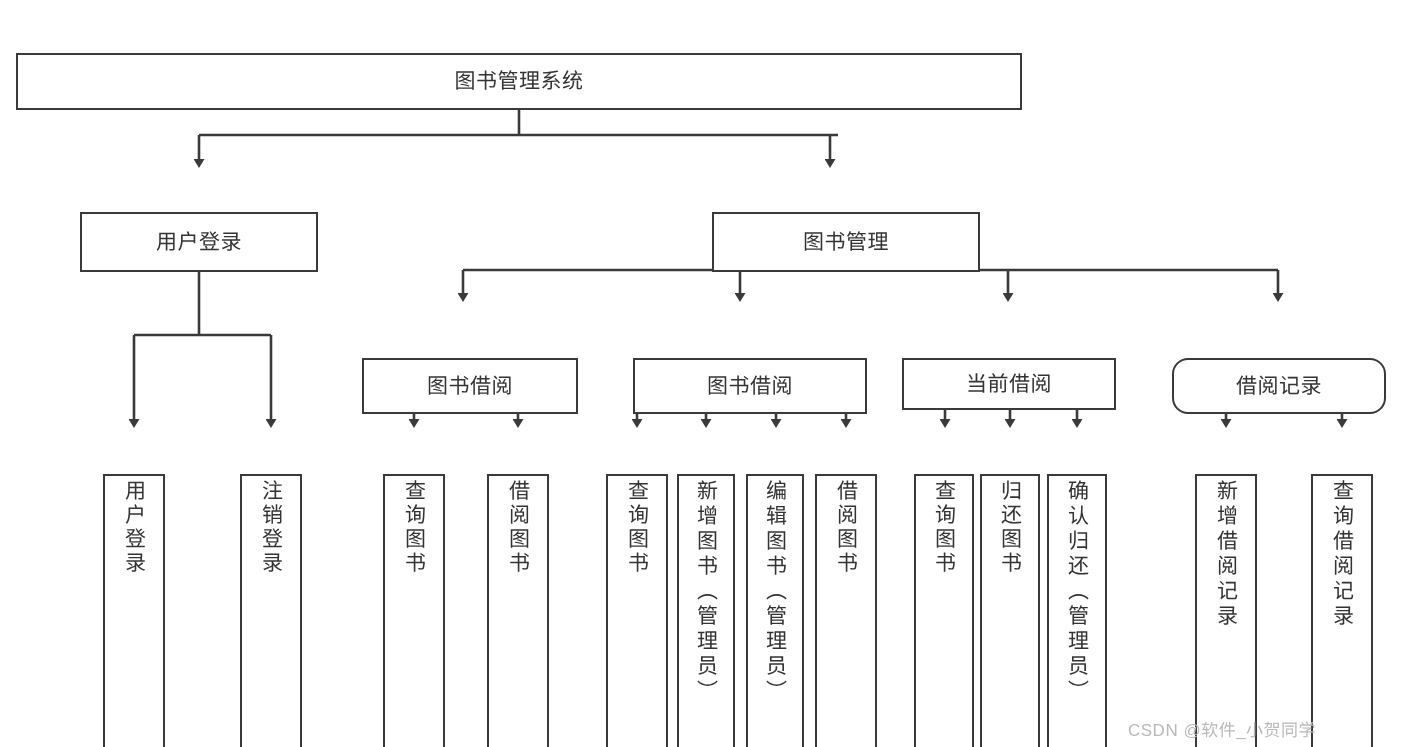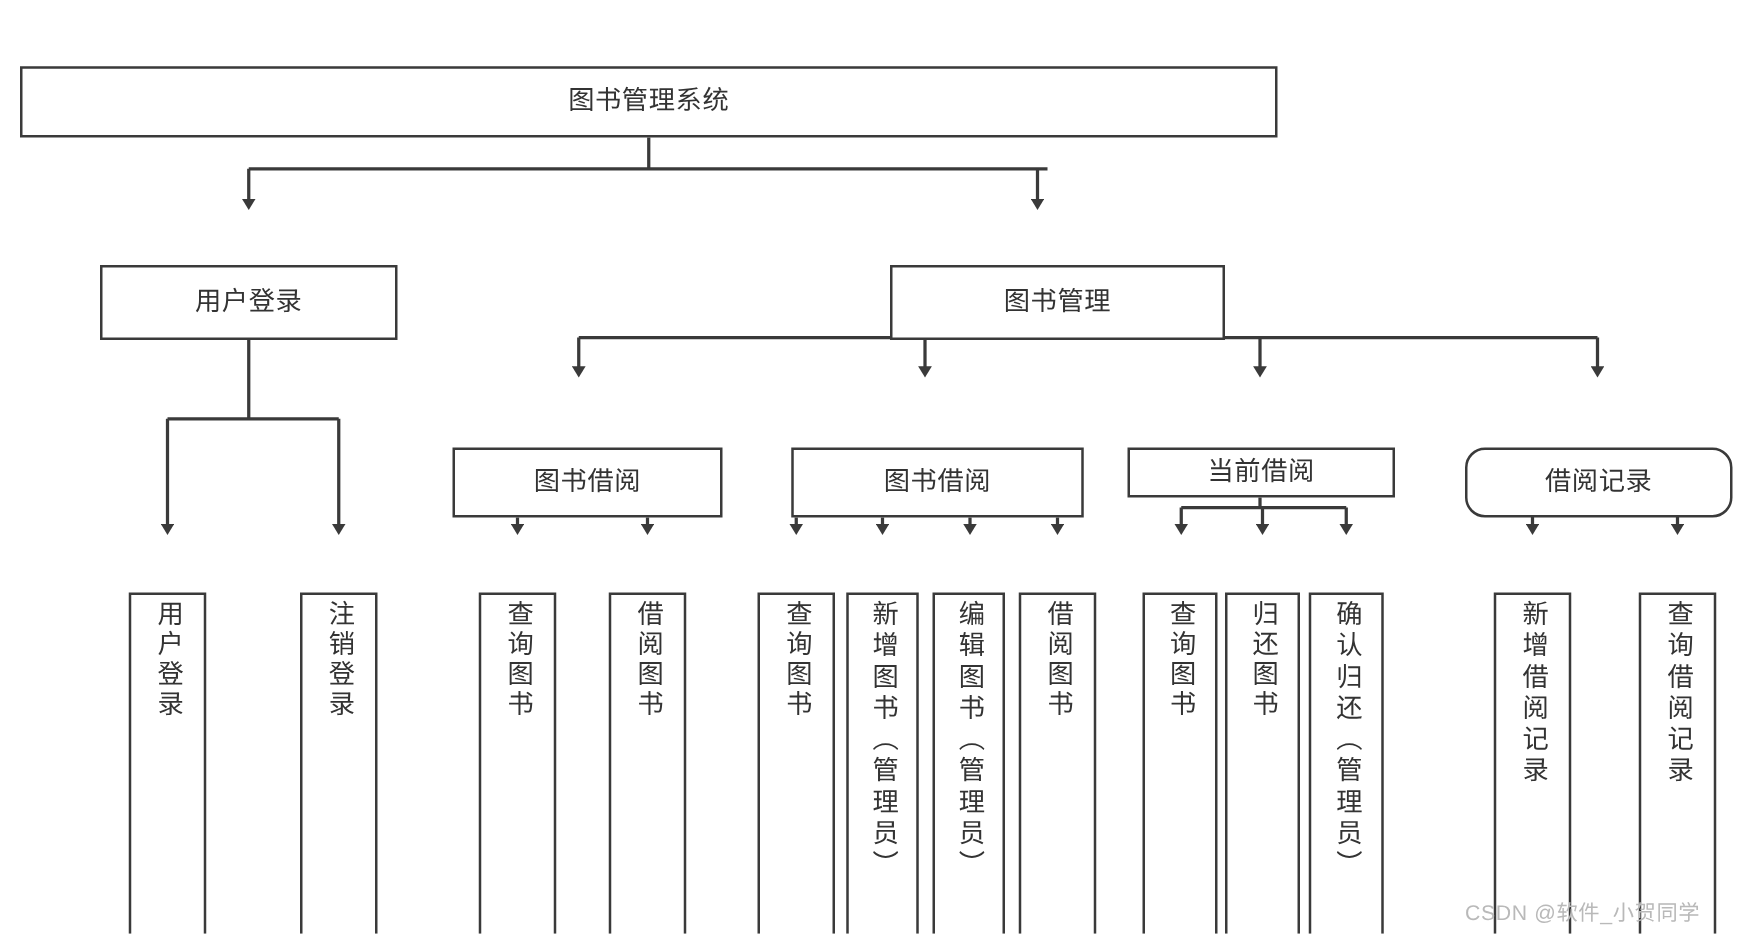--- a/index.html
+++ b/index.html
@@ -145,21 +145,21 @@
   </div>
 
   <div class="node horiz" style="left:362px; top:318px; width:216px; height:56px;">
     <span class="lbl">图书借阅</span>
   </div>
 
   <div class="node horiz" style="left:633px; top:318px; width:234px; height:56px;">
     <span class="lbl">图书借阅</span>
   </div>
 
-  <div class="node horiz" style="left:902px; top:318px; width:214px; height:40px;">
+  <div class="node horiz" style="left:902px; top:318px; width:214px; height:52px;">
     <span class="lbl">当前借阅</span>
   </div>
 
   <div class="node horiz" style="left:1172px; top:318px; width:214px; height:56px;border-radius:16px;">
     <span class="lbl">借阅记录</span>
   </div>
 
   <div class="node vert" style="left:103px; top:434px; width:62px; height:300px;">
     <span class="lbl">用户登录</span>
   </div>
@@ -205,15 +205,15 @@
   </div>
 
   <div class="node vert tall" style="left:1195px; top:434px; width:62px; height:300px;">
     <span class="lbl">新增借阅记录</span>
   </div>
 
   <div class="node vert tall" style="left:1311px; top:434px; width:62px; height:300px;">
     <span class="lbl">查询借阅记录</span>
   </div>
 
-  <div class="watermark" style="left:1172px; top:716px;">CSDN @软件_小贺同学</div>
+  <div class="watermark" style="left:1128px; top:716px;">CSDN @软件_小贺同学</div>
 
 </div>
 
 </body></html>

